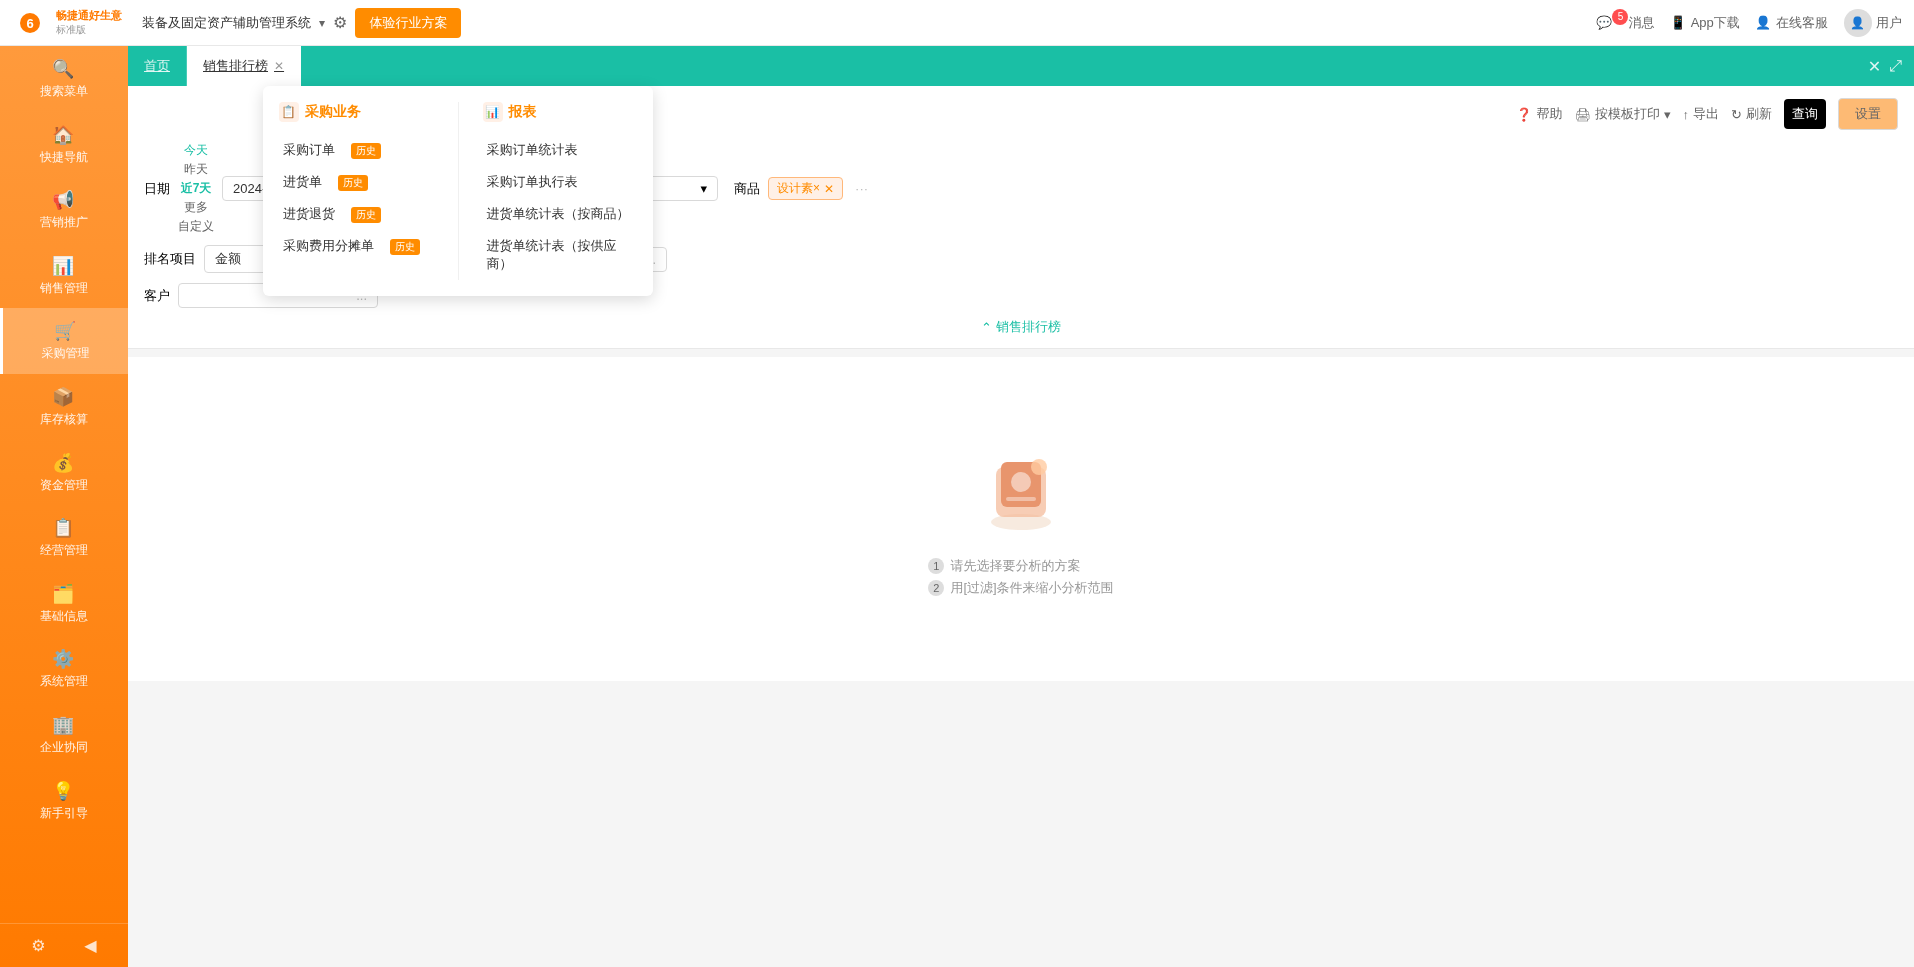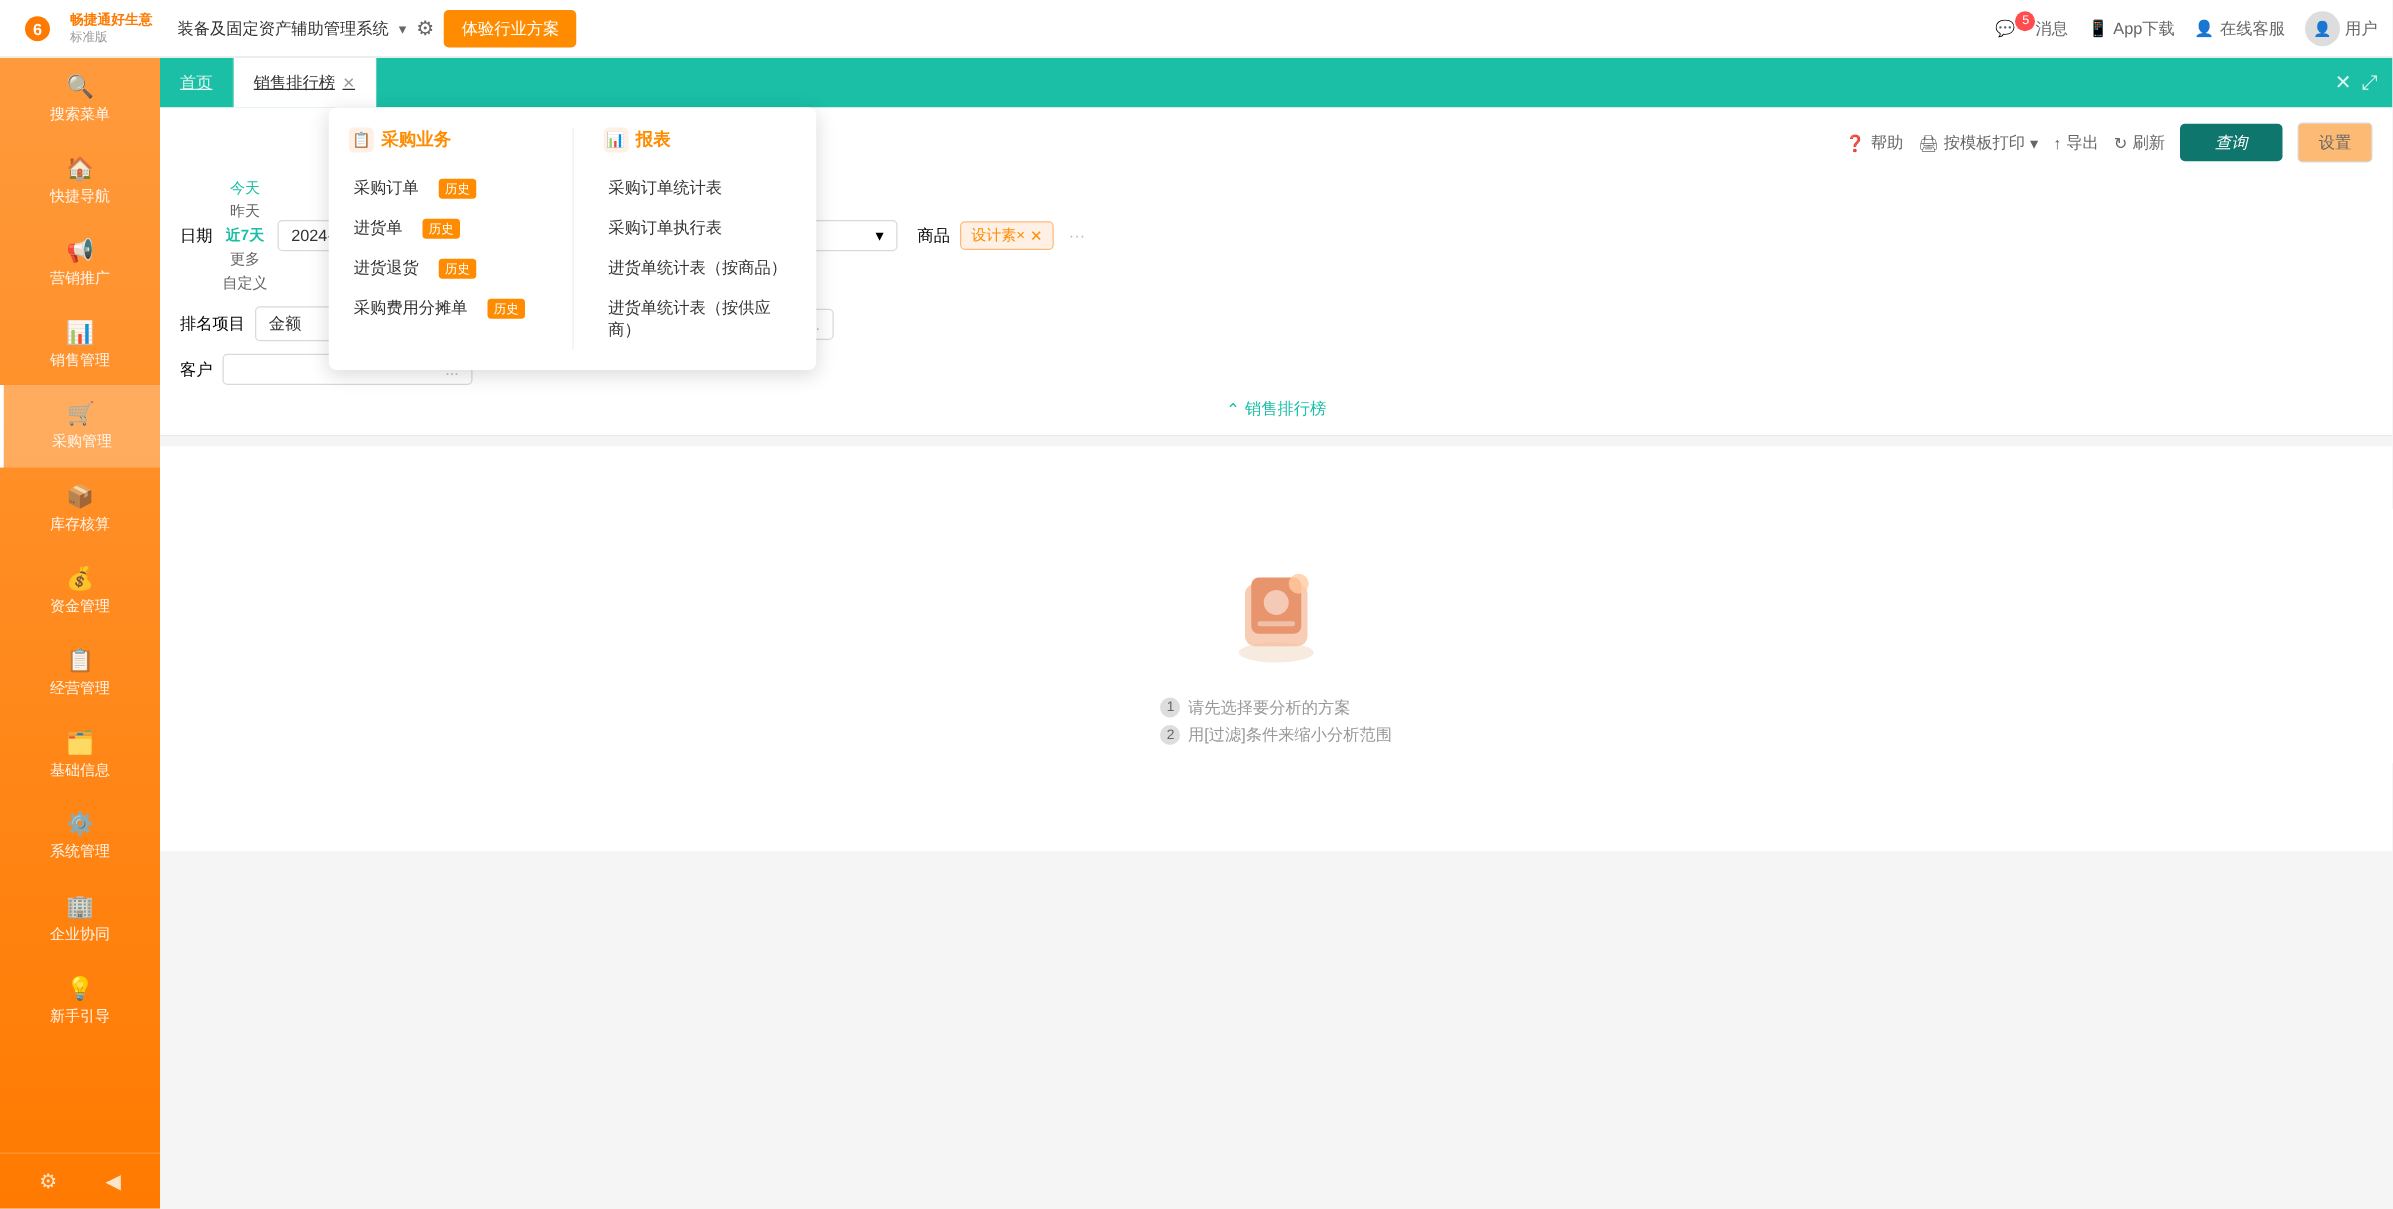--- a/index.html
+++ b/index.html
@@ -136,28 +136,27 @@
     }
     .filter-toolbar-btn {
       display: flex;
       align-items: center;
       gap: 4px;
       color: #666;
       cursor: pointer;
       font-size: 13px;
     }
     .query-btn {
-      background: #0f766e;
+      background: #000000;
       color: #fff;
       border: none;
       border-radius: 4px;
-      padding: 6px 28px;
-      cursor: pointer;
-      font-size: 13px;
-      font-style: italic;
+      padding: 6px 8px;
+      cursor: pointer;
+      font-size: 13px;
     }
     .settings-set-btn {
       background: #fdba74;
       color: #666;
       border: 1px solid #d9d9d9;
       border-radius: 4px;
       padding: 6px 16px;
       cursor: pointer;
       font-size: 13px;
     }

